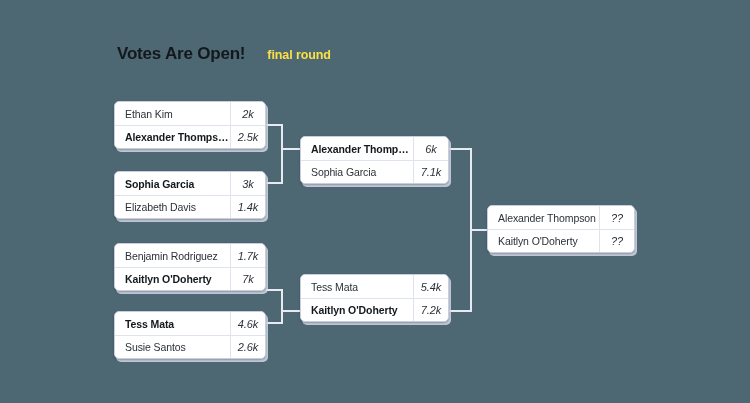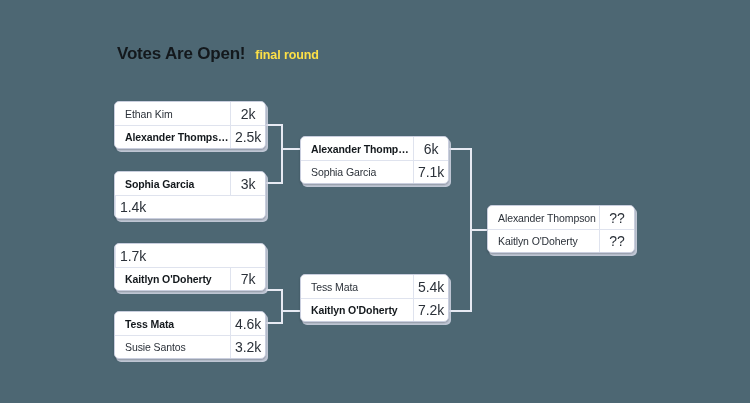--- a/index.html
+++ b/index.html
@@ -20,21 +20,21 @@
     inset: 0;
   }
 
   
   #header {
     position: absolute;
     left: 117px;
     top: 44px;
     display: flex;
     align-items: baseline;
-    gap: 10px;
+    gap: 22px;
   }
   #title {
     font-size: 17px;
     font-weight: 900;
     color: #13181c;
     letter-spacing: -0.2px;
     white-space: nowrap;
   }
   #subtitle {
     font-size: 12.5px;
@@ -80,23 +80,24 @@
     color: #13181c;
   }
   .row .pscore {
     flex: 0 0 auto;
     width: 34px;
     border-left: 1px solid #dfe3ee;
     align-self: stretch;
     display: flex;
     align-items: center;
     justify-content: center;
-    font-size: 14px;
+    font-size: 11px;
     color: #2b3139;
     letter-spacing: -0.1px;
+    font-style: italic;
   }
 
   
   #m-r1-0 { left: 114px; top: 101px; width: 152px; }
   #m-r1-1 { left: 114px; top: 171px; width: 152px; }
   #m-r1-2 { left: 114px; top: 243px; width: 152px; }
   #m-r1-3 { left: 114px; top: 311px; width: 152px; }
 
   
   #m-r2-0 { left: 300px; top: 136px; width: 149px; }
@@ -148,42 +149,44 @@
       <span class="pscore">2.5k</span>
     </div>
   </div>
 
   <div class="match" id="m-r1-1">
     <div class="row winner">
       <span class="pname">Sophia Garcia</span>
       <span class="pscore">3k</span>
     </div>
     <div class="row">
+      <span class="pname">Elizabeth Davis</span>
       <span class="pscore">1.4k</span>
     </div>
   </div>
 
   <div class="match" id="m-r1-2">
     <div class="row">
+      <span class="pname">Benjamin Rodriguez</span>
       <span class="pscore">1.7k</span>
     </div>
     <div class="row winner">
       <span class="pname">Kaitlyn O'Doherty</span>
       <span class="pscore">7k</span>
     </div>
   </div>
 
   <div class="match" id="m-r1-3">
     <div class="row winner">
       <span class="pname">Tess Mata</span>
       <span class="pscore">4.6k</span>
     </div>
     <div class="row">
       <span class="pname">Susie Santos</span>
-      <span class="pscore">3.2k</span>
+      <span class="pscore">2.6k</span>
     </div>
   </div>
 
   <div class="match" id="m-r2-0">
     <div class="row winner">
       <span class="pname">Alexander Thompson</span>
       <span class="pscore">6k</span>
     </div>
     <div class="row">
       <span class="pname">Sophia Garcia</span>

